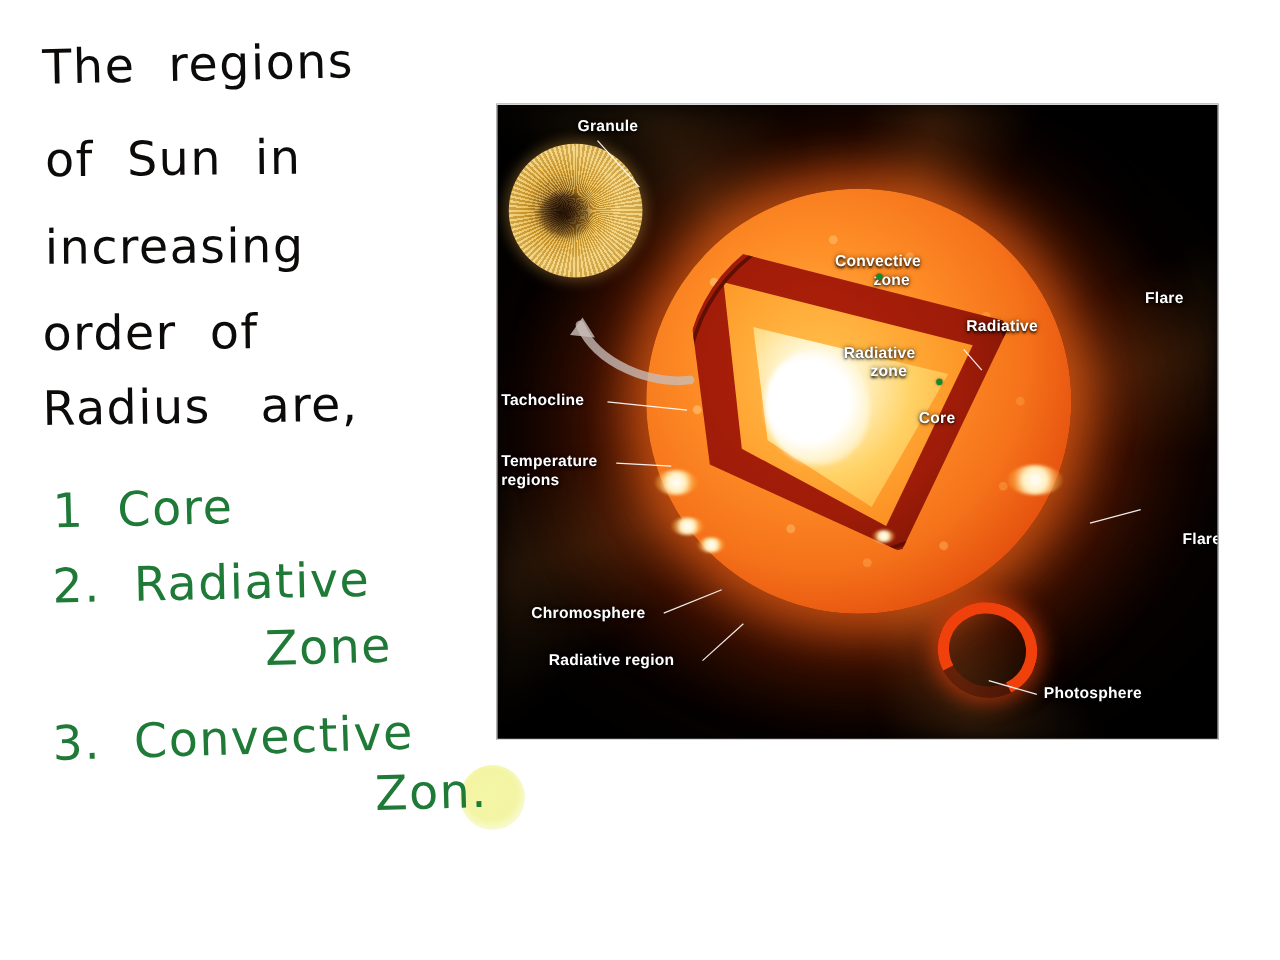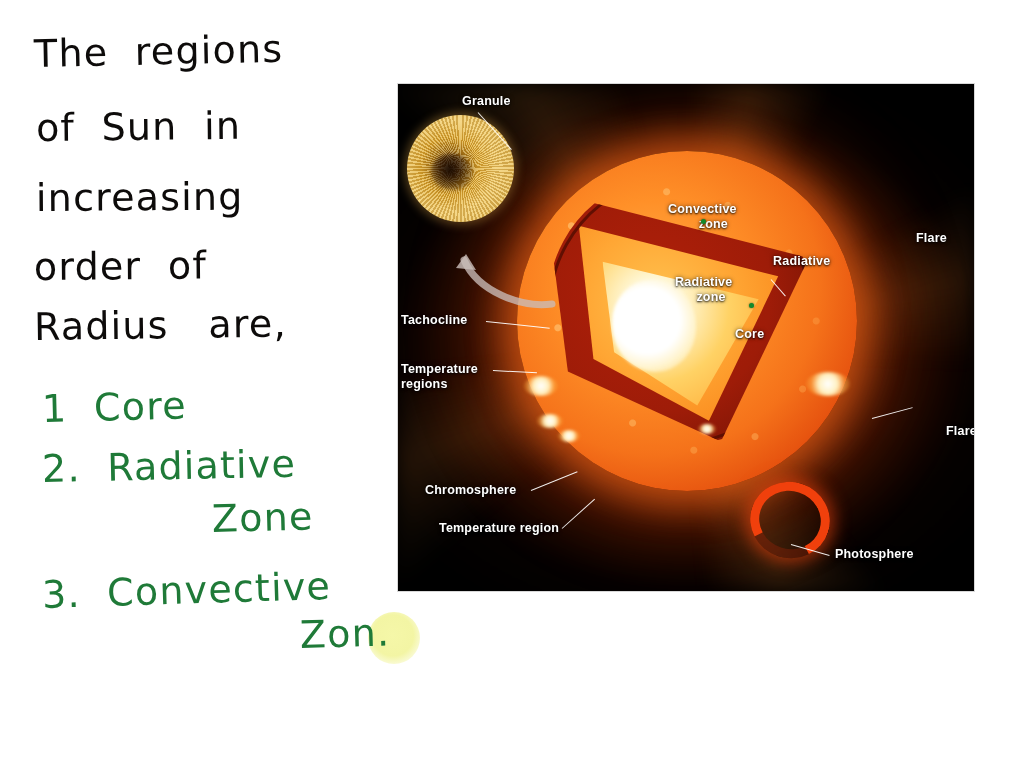--- a/index.html
+++ b/index.html
@@ -291,21 +291,21 @@
   <div class="lbl" style="left:3px;   top:229px;">Tachocline</div>
 
   <div class="leader" style="left:95px;  top:286px; width:44px; transform: rotate(3deg);"></div>
   <div class="lbl" style="left:3px;   top:278px;">Temperature
 regions</div>
 
   <div class="leader" style="left:133px; top:406px; width:50px; transform: rotate(-22deg);"></div>
   <div class="lbl" style="left:27px;  top:399px;">Chromosphere</div>
 
   <div class="leader" style="left:164px; top:444px; width:44px; transform: rotate(-42deg);"></div>
-  <div class="lbl" style="left:41px;  top:437px;">Temperature region</div>
+  <div class="lbl" style="left:41px;  top:437px;">Radiative region</div>
 
   <div class="lbl center" style="left:270px; top:118px;">Convective
       zone</div>
   <div class="dot-green" style="left:303px; top:135px;"></div>
 
   <div class="lbl center" style="left:277px; top:191px;">Radiative
     zone</div>
   <div class="dot-green" style="left:351px; top:219px;"></div>
 
   <div class="lbl" style="left:337px; top:243px;">Core</div>

